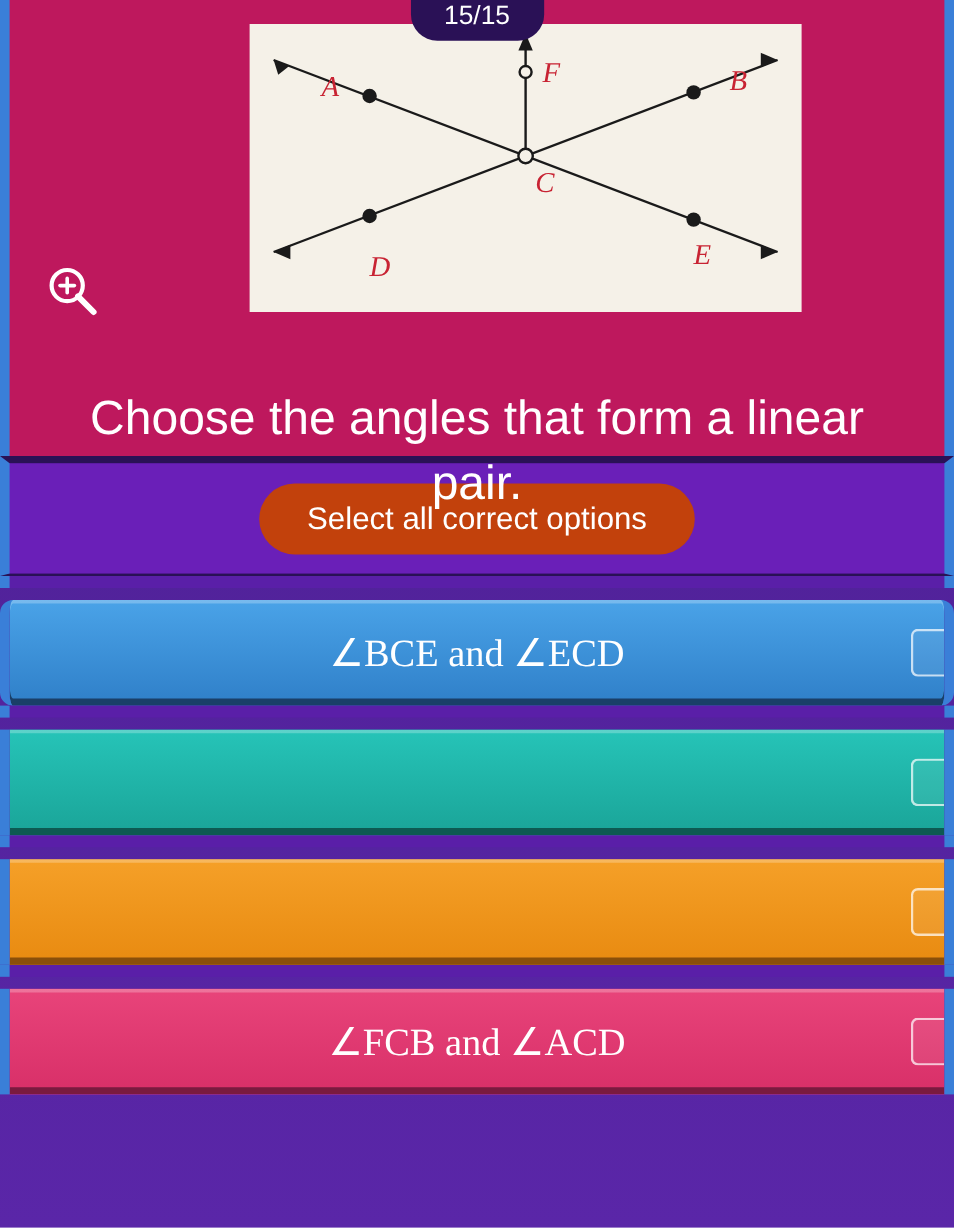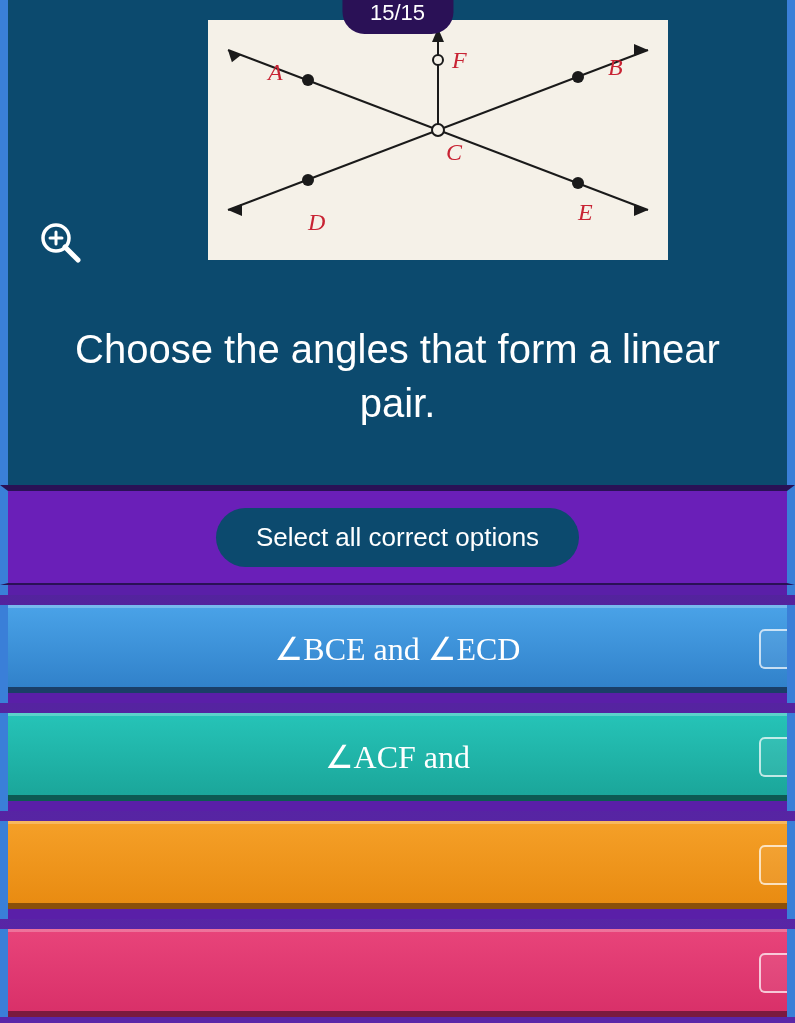--- a/index.html
+++ b/index.html
@@ -4,22 +4,22 @@
 <style>
   * { box-sizing: border-box; margin: 0; padding: 0; }
   html, body { width: 795px; height: 1023px; overflow: hidden; font-family: -apple-system, BlinkMacSystemFont, "Segoe UI", Arial, sans-serif; }
   body {
     background: linear-gradient(180deg, #4a1f8f 0%, #5a26a8 100%);
     position: relative;
   }
   .top-area {
     position: relative;
     width: 100%;
-    height: 485px;
-    background: #0c4a6e;
+    height: 380px;
+    background: #be185d;
     border-left: 8px solid #3a7fd8;
     border-right: 8px solid #3a7fd8;
   }
   .progress-pill {
     position: absolute;
     top: -8px;
     left: 50%;
     transform: translateX(-50%);
     background: #2a1156;
     color: #fff;
@@ -69,21 +69,21 @@
     background: #6a1fb8;
     display: flex;
     align-items: center;
     justify-content: center;
     border-top: 6px solid #2a1156;
     border-bottom: 2px solid #2a1156;
     border-left: 8px solid #3a7fd8;
     border-right: 8px solid #3a7fd8;
   }
   .instruction-pill {
-    background: #0c4a6e;
+    background: #c2410c;
     color: #fff;
     padding: 14px 40px;
     border-radius: 32px;
     font-size: 26px;
     font-weight: 400;
     text-align: center;
   }
   .answer {
     width: 100%;
     height: 88px;
@@ -104,21 +104,21 @@
     right: 0px;
     top: 50%;
     transform: translateY(-50%);
     width: 28px;
     height: 40px;
     border: 2px solid rgba(255,255,255,0.7);
     border-right: none;
     border-radius: 6px 0 0 6px;
     background: rgba(255,255,255,0.08);
   }
-  .a1 { background: linear-gradient(180deg, #4aa3e8 0%, #2f7fc8 100%); box-shadow: inset 0 3px 0 rgba(255,255,255,0.25), inset 0 -6px 0 #1a3f68; }
+  .a1 { background: linear-gradient(180deg, #4aa3e8 0%, #2f7fc8 100%); box-shadow: inset 0 3px 0 rgba(255,255,255,0.25), inset 0 -6px 0 #1a3f68; border-radius: 11px; }
   .a2 { background: linear-gradient(180deg, #26c4b8 0%, #1aa498 100%); box-shadow: inset 0 3px 0 rgba(255,255,255,0.25), inset 0 -6px 0 #0d5a52; }
   .a3 { background: linear-gradient(180deg, #f5a028 0%, #e88a10 100%); box-shadow: inset 0 3px 0 rgba(255,255,255,0.25), inset 0 -6px 0 #8a4f0a; }
   .a4 { background: linear-gradient(180deg, #e8447a 0%, #d82f68 100%); box-shadow: inset 0 3px 0 rgba(255,255,255,0.25), inset 0 -6px 0 #7a1a3f; margin-bottom: 10px; }
   .gap {
     height: 10px;
     background: #5a1fa8;
     border-left: 8px solid #3a7fd8;
     border-right: 8px solid #3a7fd8;
   }
   .tx { font-family: Georgia, 'Times New Roman', serif; }
@@ -183,23 +183,23 @@
 </div>
 
 <div class="gap"></div>
 
 <div class="answer a1">
   <span class="tx">∠BCE and ∠ECD</span>
   <div class="checkbox"></div>
 </div>
 <div class="gap"></div>
 <div class="answer a2">
-  <span class="tx">∠ACF and</span>
   <div class="checkbox"></div>
 </div>
 <div class="gap"></div>
 <div class="answer a3">
   <div class="checkbox"></div>
 </div>
 <div class="gap"></div>
 <div class="answer a4">
+  <span class="tx">∠FCB and ∠ACD</span>
   <div class="checkbox"></div>
 </div>
 
 </body></html>

